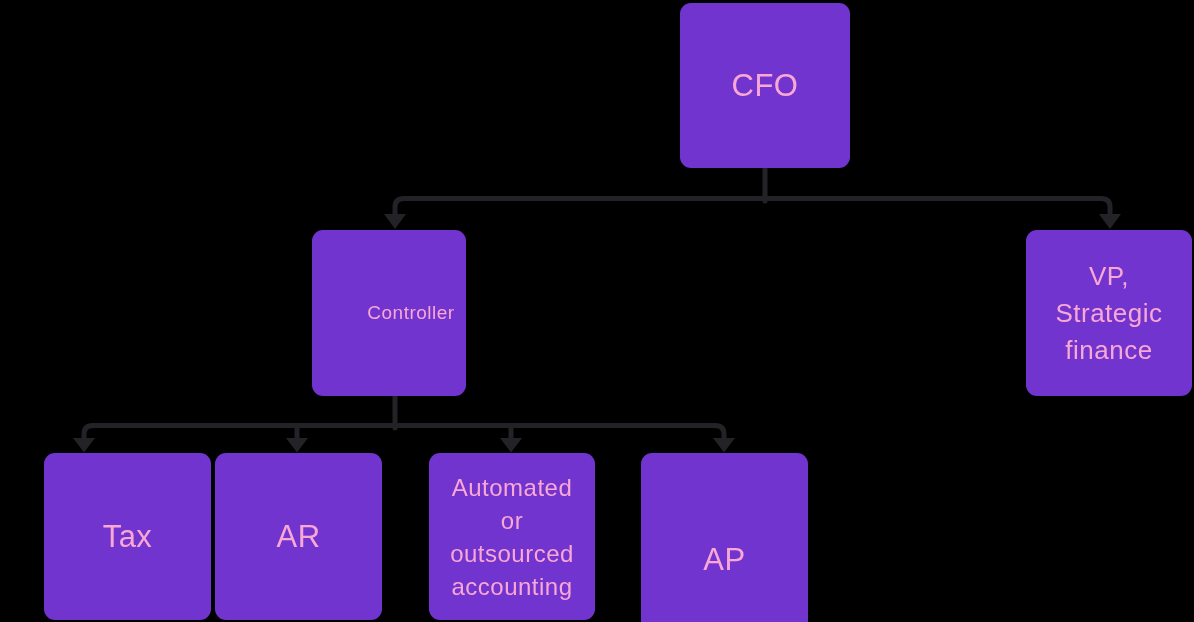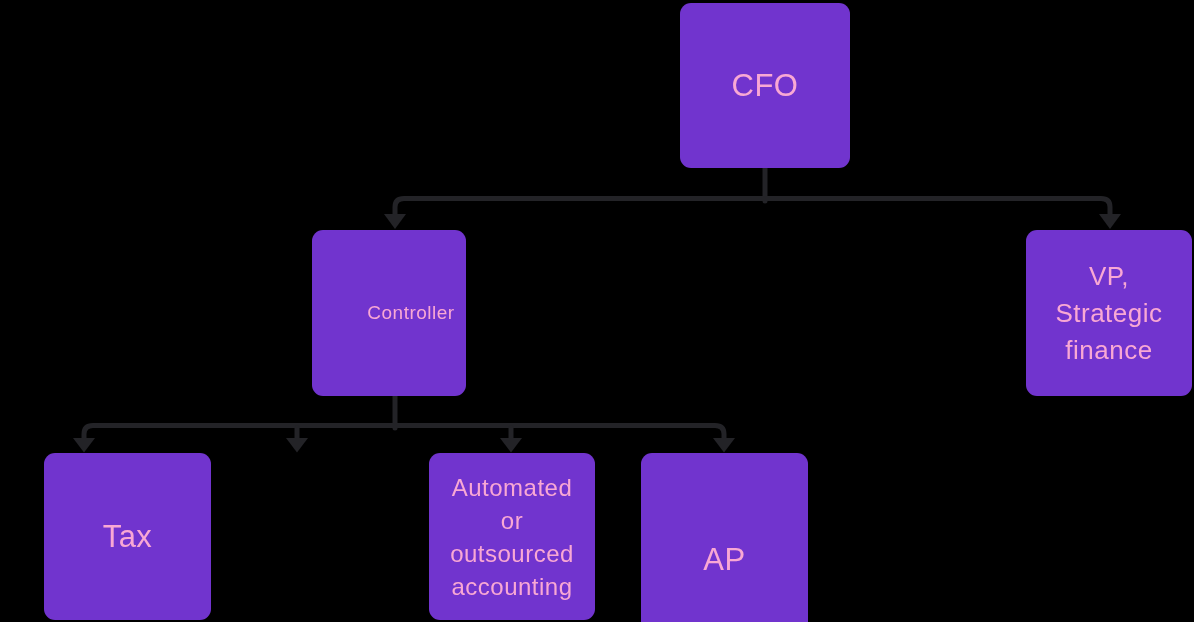--- a/index.html
+++ b/index.html
@@ -70,20 +70,23 @@
   </div>
 
   <div class="node node-vp">
     <span>VP,<br>Strategic<br>finance</span>
   </div>
 
   <div class="node node-tax">
     <span>Tax</span>
   </div>
 
+  <div class="node node-ar">
+    <span>AR</span>
+  </div>
 
   <div class="node node-auto">
     <span>Automated<br>or<br>outsourced<br>accounting</span>
   </div>
 
   <div class="node node-ap">
     <span>AP</span>
   </div>
 
 </div>

